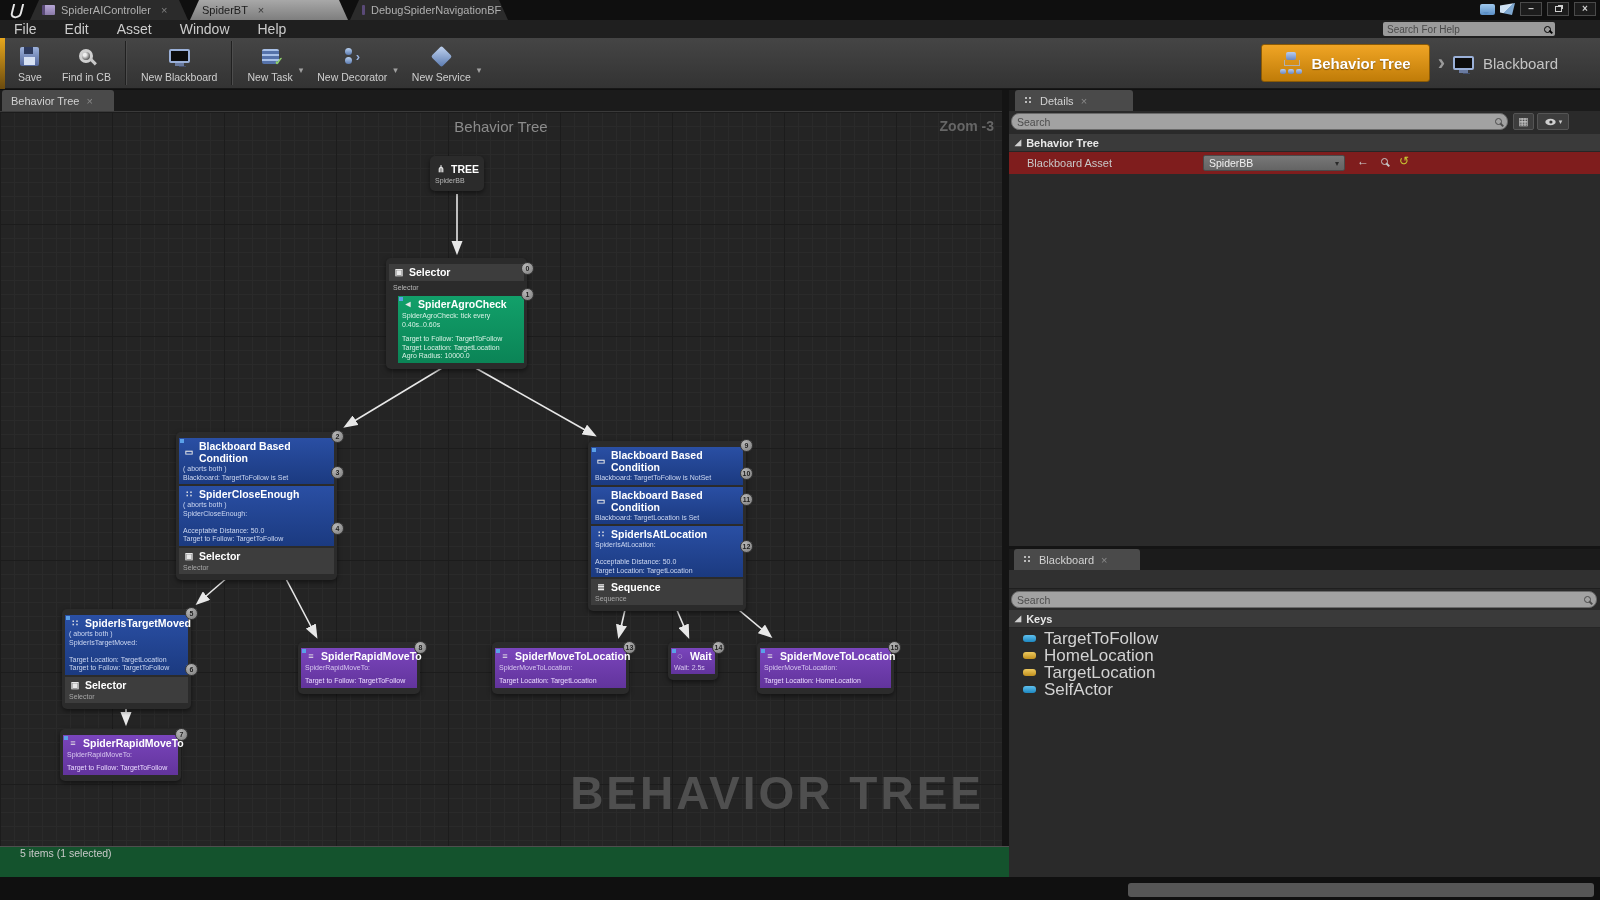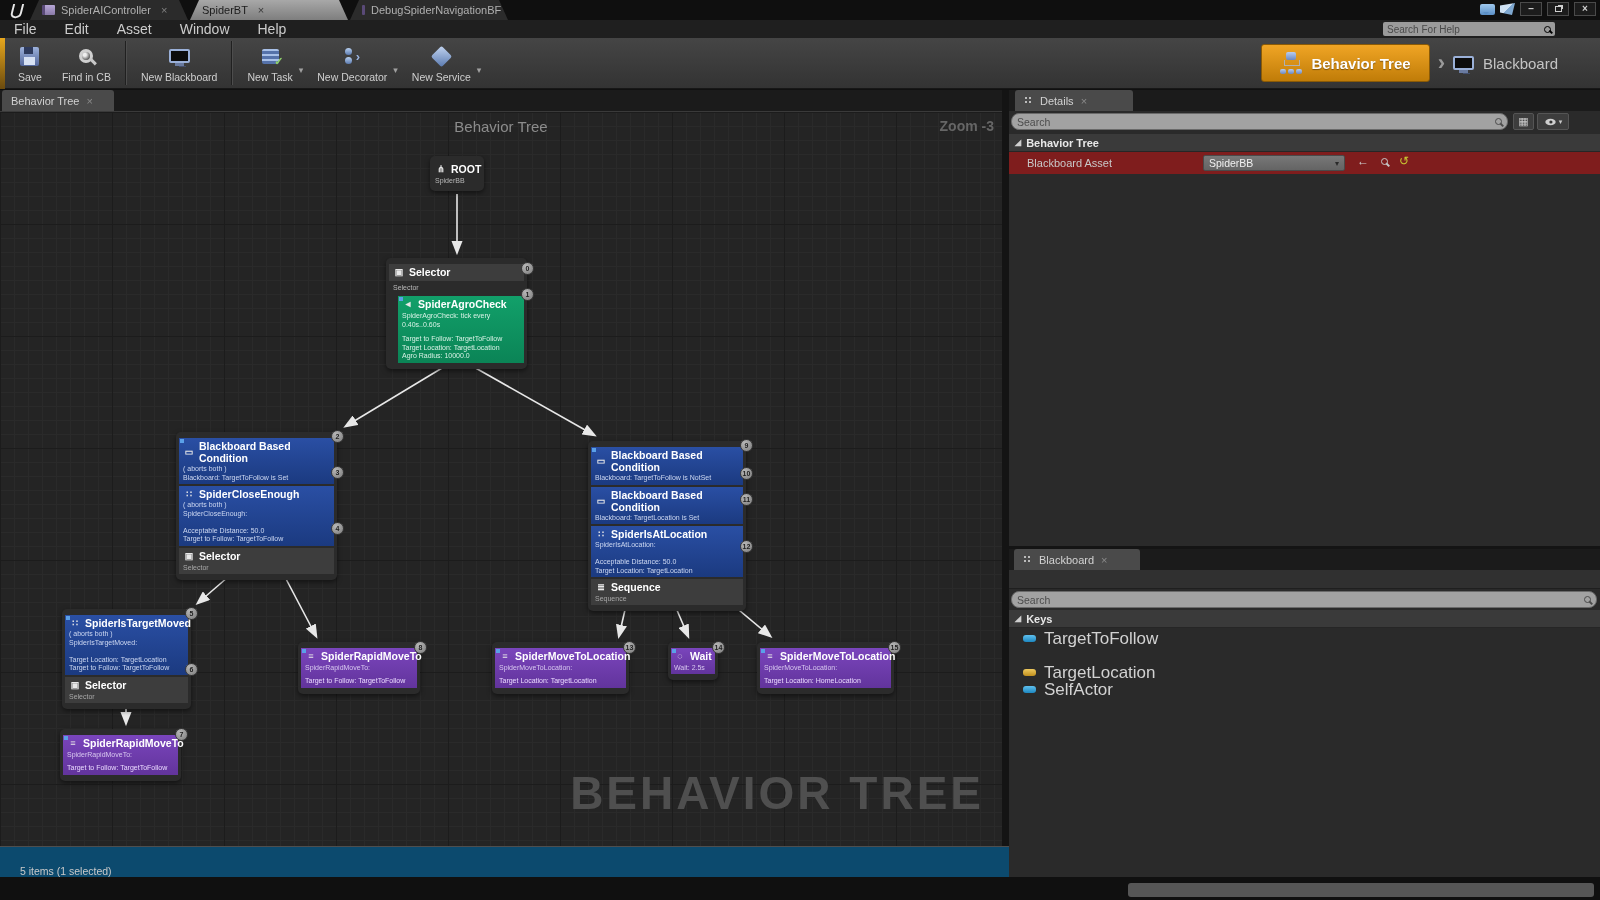--- a/index.html
+++ b/index.html
@@ -125,22 +125,22 @@
   .comp .sec-sub { color:#a8a8a8; }
   .task { background:linear-gradient(#7a45bc,#62349c); }
   .task .sec-sub { color:#d9c9f0; }
   .task .sec-line { color:#ead9ff; }
   .blue-pin { position:absolute; left:1px; top:1px; width:4px; height:4px; background:#5aa0e8; }
   .exec-badge { position:absolute; right:-7px; width:13px; height:13px; border-radius:50%;
                 background:radial-gradient(circle at 35% 30%, #b8b8b8, #7a7a7a); border:1px solid #3a3a3a;
                 color:#222; font-size:7px; line-height:12px; text-align:center; font-weight:bold; z-index:3; }
 
   
-  .statusbar { position:absolute; left:0; top:846px; width:1122px; height:31px; background:#0c4a6e;
-               border-top:1px solid #4e4e4e; display:flex; align-items:flex-end; color:#c9c9c9; font-size:10.5px; }
+  .statusbar { position:absolute; left:0; top:846px; width:1122px; height:31px; background:#14532d;
+               border-top:1px solid #4e4e4e; display:flex; align-items:flex-start; color:#c9c9c9; font-size:10.5px; }
   .statusbar .left-txt { margin-left:20px; }
   .view-opts { position:absolute; right:10px; display:flex; align-items:center; gap:5px; }
   .eye { width:13px; height:8px; border-radius:50%; background:#cfcfcf; position:relative; }
   .eye::after { content:""; position:absolute; left:4.5px; top:2px; width:4px; height:4px; border-radius:50%; background:#333; }
   .bottom-strip { position:absolute; left:0; top:877px; width:1600px; height:23px; background:#101010; }
   .bottom-bar { position:absolute; left:1128px; top:6px; width:466px; height:14px; background:#565656; border-radius:3px; }
 
   
   .vsplit { position:absolute; left:1002px; top:90px; width:7px; height:756px; background:#141414; }
   .right-col { position:absolute; left:1009px; top:90px; width:591px; height:787px; background:#2a2a2a; }
@@ -291,21 +291,21 @@
     </svg>
 
     <div class="graph-title">Behavior Tree</div>
     <div class="zoom-label">Zoom -3</div>
     <div class="watermark">BEHAVIOR TREE</div>
 
     <div class="bt-node" style="left:430px;top:44px;width:54px">
       <div class="sec" style="padding:0 2px">
         <div class="sec-head">
             <span class="nicon">⋔</span>
-            <span>ROOT</span>
+            <span>TREE</span>
           </div>
         <div class="sec-sub">SpiderBB</div>
       </div>
     </div>
 
     <div class="bt-node" style="left:386px;top:146px;width:141px">
       <div class="sec comp">
         <div class="sec-head">
             <span class="nicon">▣</span>
             <span>Selector</span>
@@ -551,20 +551,24 @@
       <span class="mag"></span>
     </div>
     <div class="sec-header" style="left:0;top:520px;width:591px;height:18px">
       <span class="tri">◢</span>
       <span>Keys</span>
     </div>
     <div class="key-row" style="top:540px">
       <span class="key-pill pill-blue"></span>
       <span class="key-label">TargetToFollow</span>
     </div>
+    <div class="key-row" style="top:557px">
+      <span class="key-pill pill-yellow"></span>
+      <span class="key-label">HomeLocation</span>
+    </div>
     <div class="key-row" style="top:574px">
       <span class="key-pill pill-yellow"></span>
       <span class="key-label">TargetLocation</span>
     </div>
     <div class="key-row" style="top:591px">
       <span class="key-pill pill-blue"></span>
       <span class="key-label">SelfActor</span>
     </div>
   </div>
 

